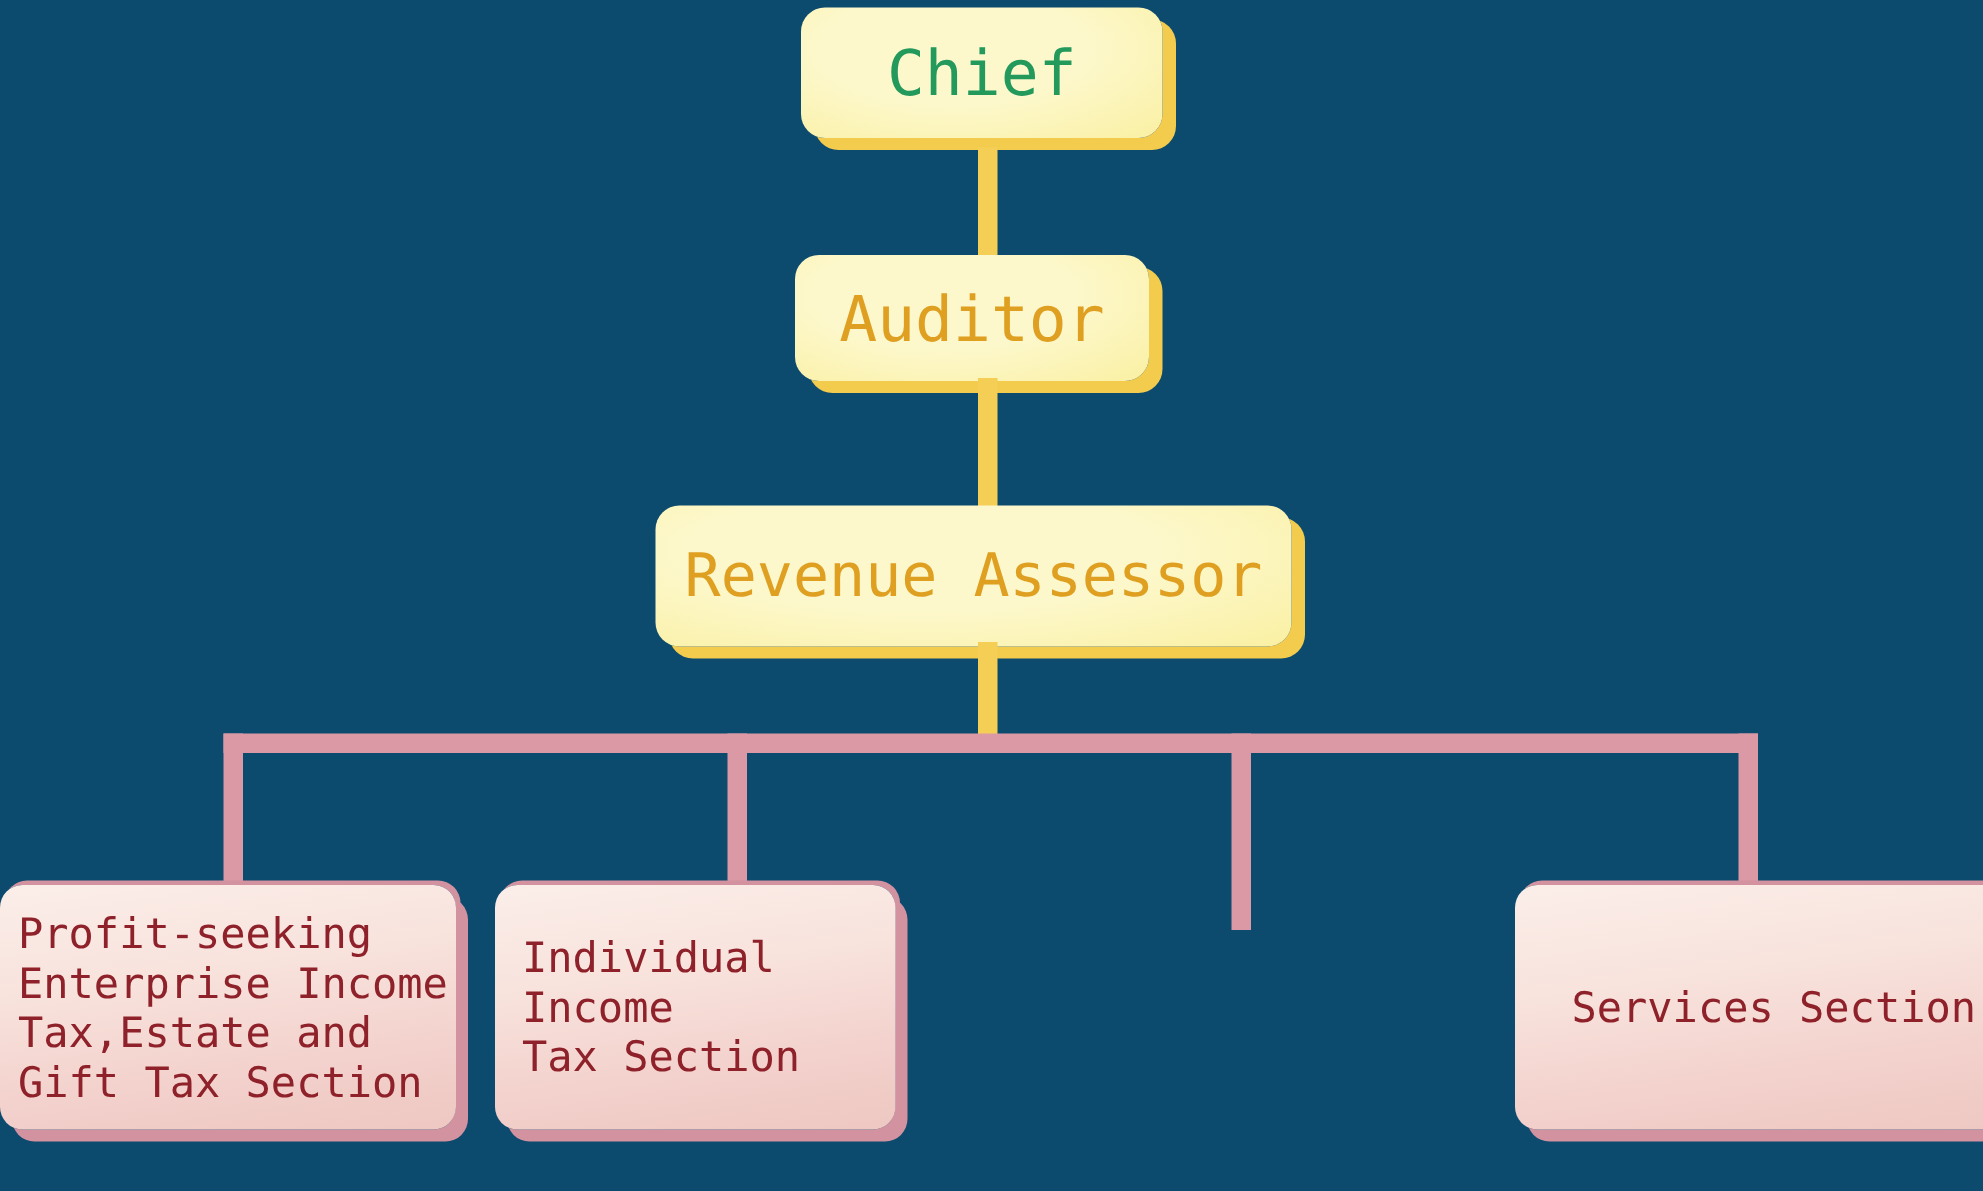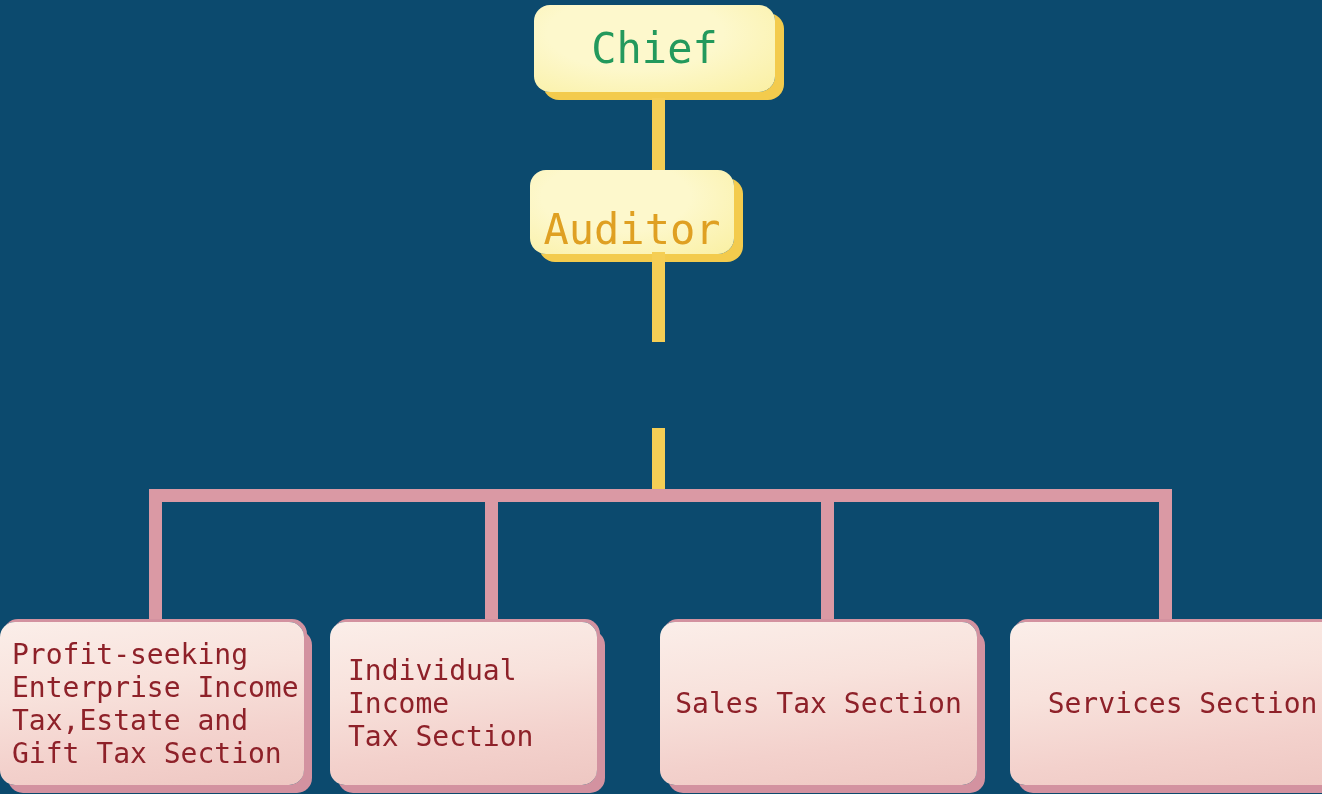--- a/index.html
+++ b/index.html
@@ -16,21 +16,21 @@
     position:absolute;
     border-radius:16px;
     background: radial-gradient(ellipse 130% 150% at 42% 32%,
                 #fdf8cc 28%, #faf0a4 62%, #f5de74 100%);
     box-shadow: 9px 8px 0 #f3cb4d;
     display:flex; align-items:center; justify-content:center;
     text-align:center;
   }
   .ybox .label { font-size:42px; letter-spacing:0; }
   .box-chief   { left:534px; top:5px;   width:241px; height:87px; }
-  .box-auditor { left:530px; top:170px; width:204px; height:84px;align-items:flex-end; }
+  .box-auditor { left:530px; top:170px; width:236px; height:84px; }
   .box-ra      { left:437px; top:337px; width:424px; height:94px; }
   .box-ra .label { font-size:40px; }
   .box-chief .label { color:#23995c; }
   .box-auditor .label, .box-ra .label { color:#dfa022; }
 
   
   .vline { position:absolute; width:13px; }
   .hline { position:absolute; height:13px; }
   .lyellow { background:#f5ce55; }
   .lpink   { background:#da99a4; }
@@ -40,21 +40,21 @@
   .branch-h { left:149px; top:489px; width:1023px; }
   .drop { top:489px; height:131px; }
   .drop-1 { left:149px; }
   .drop-2 { left:485px; }
   .drop-3 { left:821px; }
   .drop-4 { left:1159px; }
 
   
   .pbox {
     position:absolute;
-    top:622px; height:163px;
+    top:590px; height:163px;
     border-radius:15px;
     background: linear-gradient(172deg,
                 #fbeee9 0%, #f8e2dc 38%, #f3d1cc 72%, #eec7c2 100%);
     box-shadow: 8px 8px 0 #d392a0, 3px -3px 0 #d392a0;
     display:flex; align-items:center;
     box-sizing:border-box;
   }
   .pbox .label {
     color:#8e2129;
     font-size:28px;
@@ -76,20 +76,23 @@
   </div>
 
   <div class="vline lyellow c-chief-auditor"></div>
 
   <div class="ybox box-auditor">
     <span class="label">Auditor</span>
   </div>
 
   <div class="vline lyellow c-auditor-ra"></div>
 
+  <div class="ybox box-ra">
+    <span class="label">Revenue Assessor</span>
+  </div>
 
   <div class="vline lyellow c-ra-branch"></div>
 
   <div class="hline lpink branch-h"></div>
   <div class="vline lpink drop drop-1"></div>
   <div class="vline lpink drop drop-2"></div>
   <div class="vline lpink drop drop-3"></div>
   <div class="vline lpink drop drop-4"></div>
 
   <div class="pbox box-sec1">
@@ -97,21 +100,18 @@
 Enterprise Income
 Tax,Estate and
 Gift Tax Section</span>
   </div>
 
   <div class="pbox box-sec2">
     <span class="label">Individual Income
 Tax Section</span>
   </div>
 
-  <div class="pbox box-sec3">
-    <span class="label">Sales Tax Section</span>
-  </div>
 
   <div class="pbox box-sec4">
     <span class="label">Services Section</span>
   </div>
 
 </div>
 
 </body></html>

